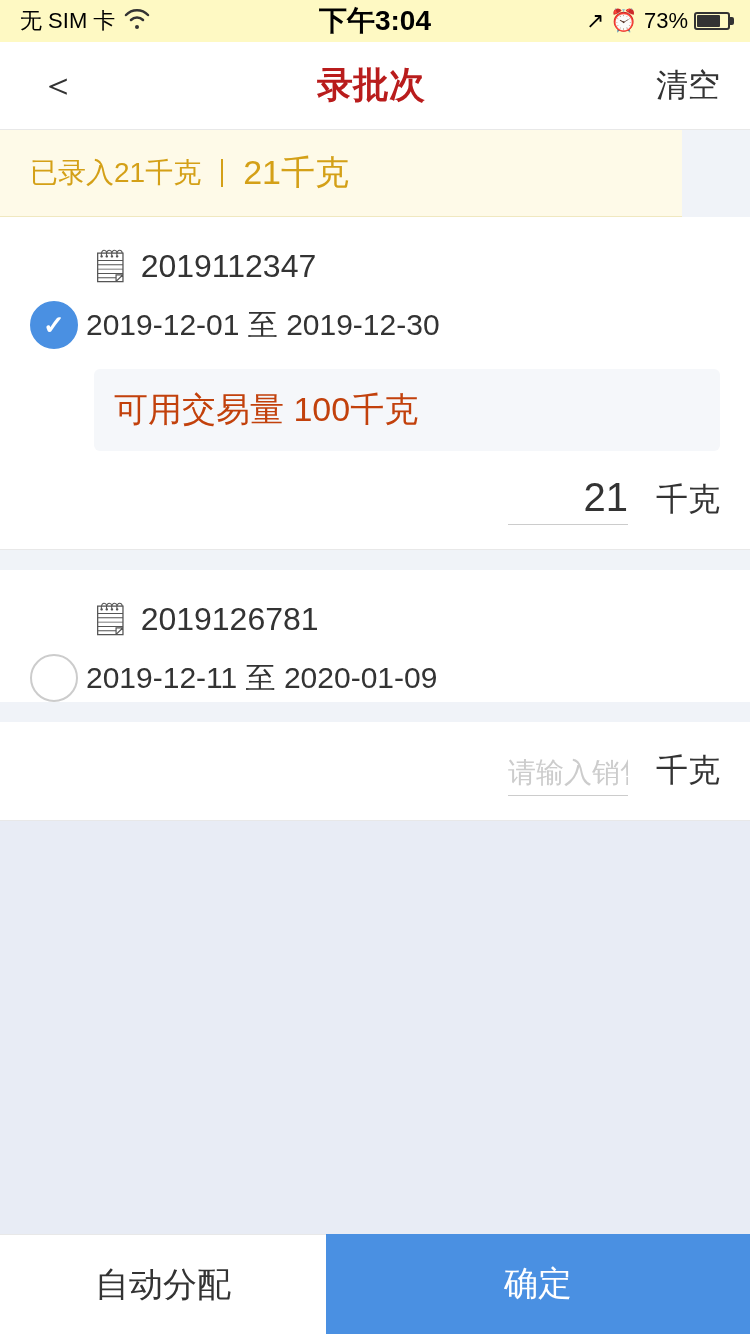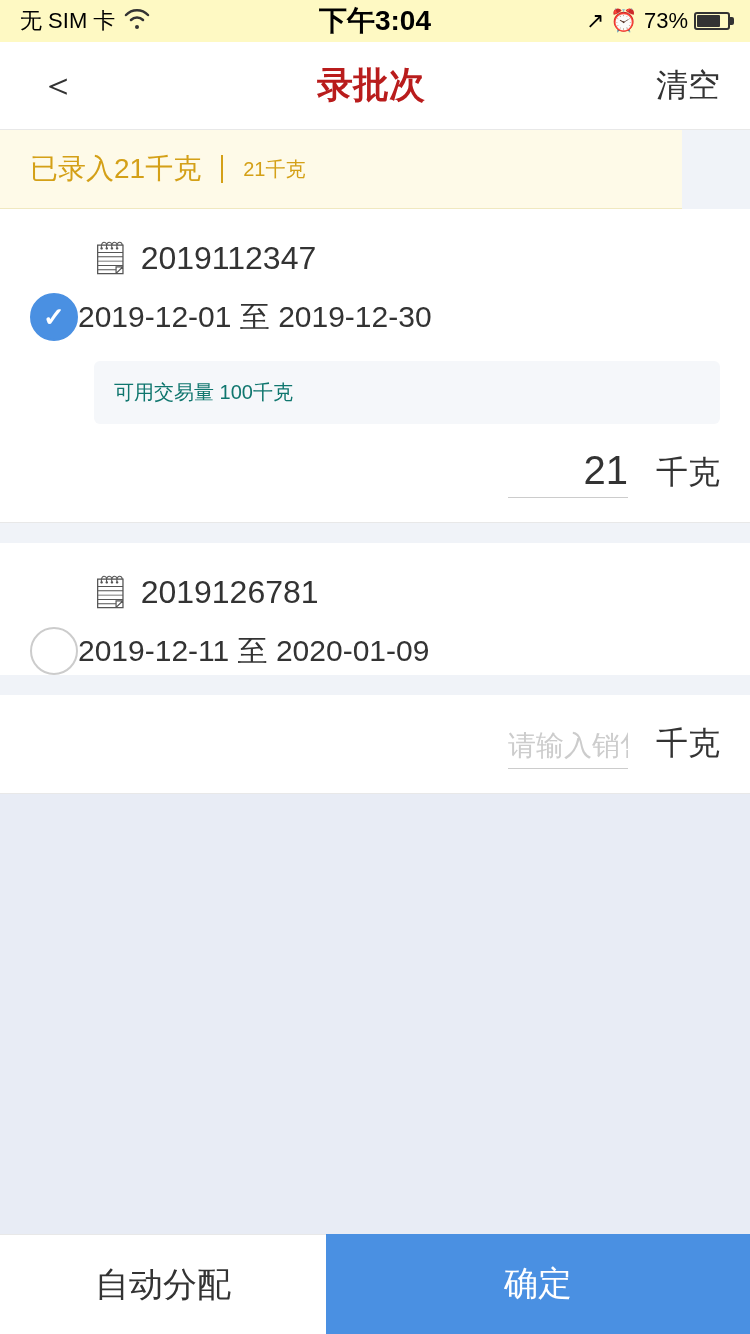--- a/index.html
+++ b/index.html
@@ -113,21 +113,21 @@
     .info-recorded {
       font-size: 28px;
       color: #d4a017;
     }
     .info-divider {
       width: 2px;
       height: 28px;
       background: #d4a017;
     }
     .info-amount {
-      font-size: 20px;
+      font-size: 34px;
       color: #d4a017;
     }
 
     
     .batch-card {
       background: #fff;
       margin: 0;
       padding: 30px 30px 0 30px;
     }
 
@@ -144,21 +144,21 @@
     }
     .batch-id {
       font-size: 32px;
       color: #333;
       font-weight: 500;
     }
 
     .batch-date-row {
       display: flex;
       align-items: center;
-      gap: 0;
+      gap: 8px;
       margin-bottom: 20px;
     }
     .radio-circle {
       width: 48px;
       height: 48px;
       border-radius: 50%;
       border: 2px solid #ccc;
       background: #fff;
       display: flex;
       align-items: center;
@@ -181,22 +181,22 @@
     }
 
     .batch-avail-row {
       background: #f5f7fa;
       border-radius: 6px;
       padding: 18px 20px;
       margin-left: 64px;
       margin-bottom: 0;
     }
     .batch-avail-text {
-      font-size: 20px;
-      color: #0f766e;
+      font-size: 34px;
+      color: #c2410c;
       margin-top: 8px;
     }
 
     
     .quantity-row {
       background: #fff;
       padding: 24px 30px;
       display: flex;
       align-items: center;
       justify-content: flex-end;

